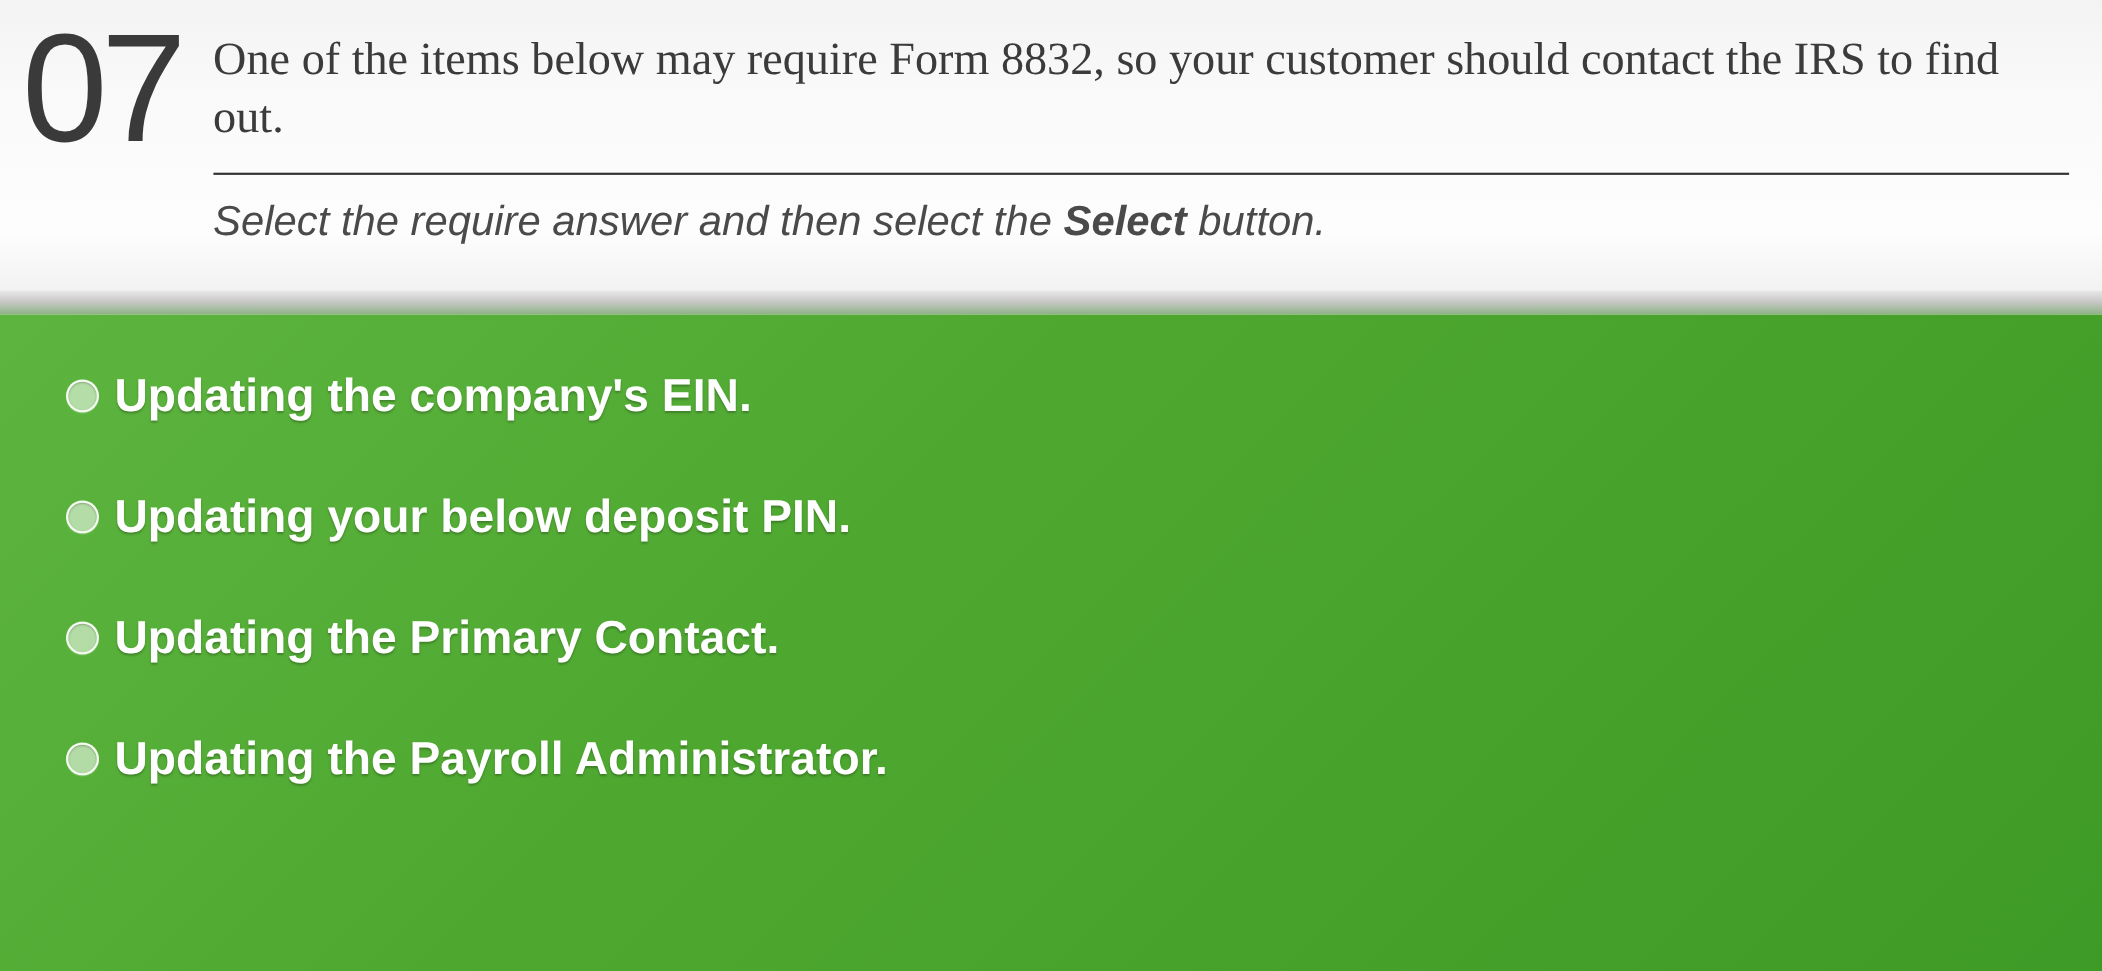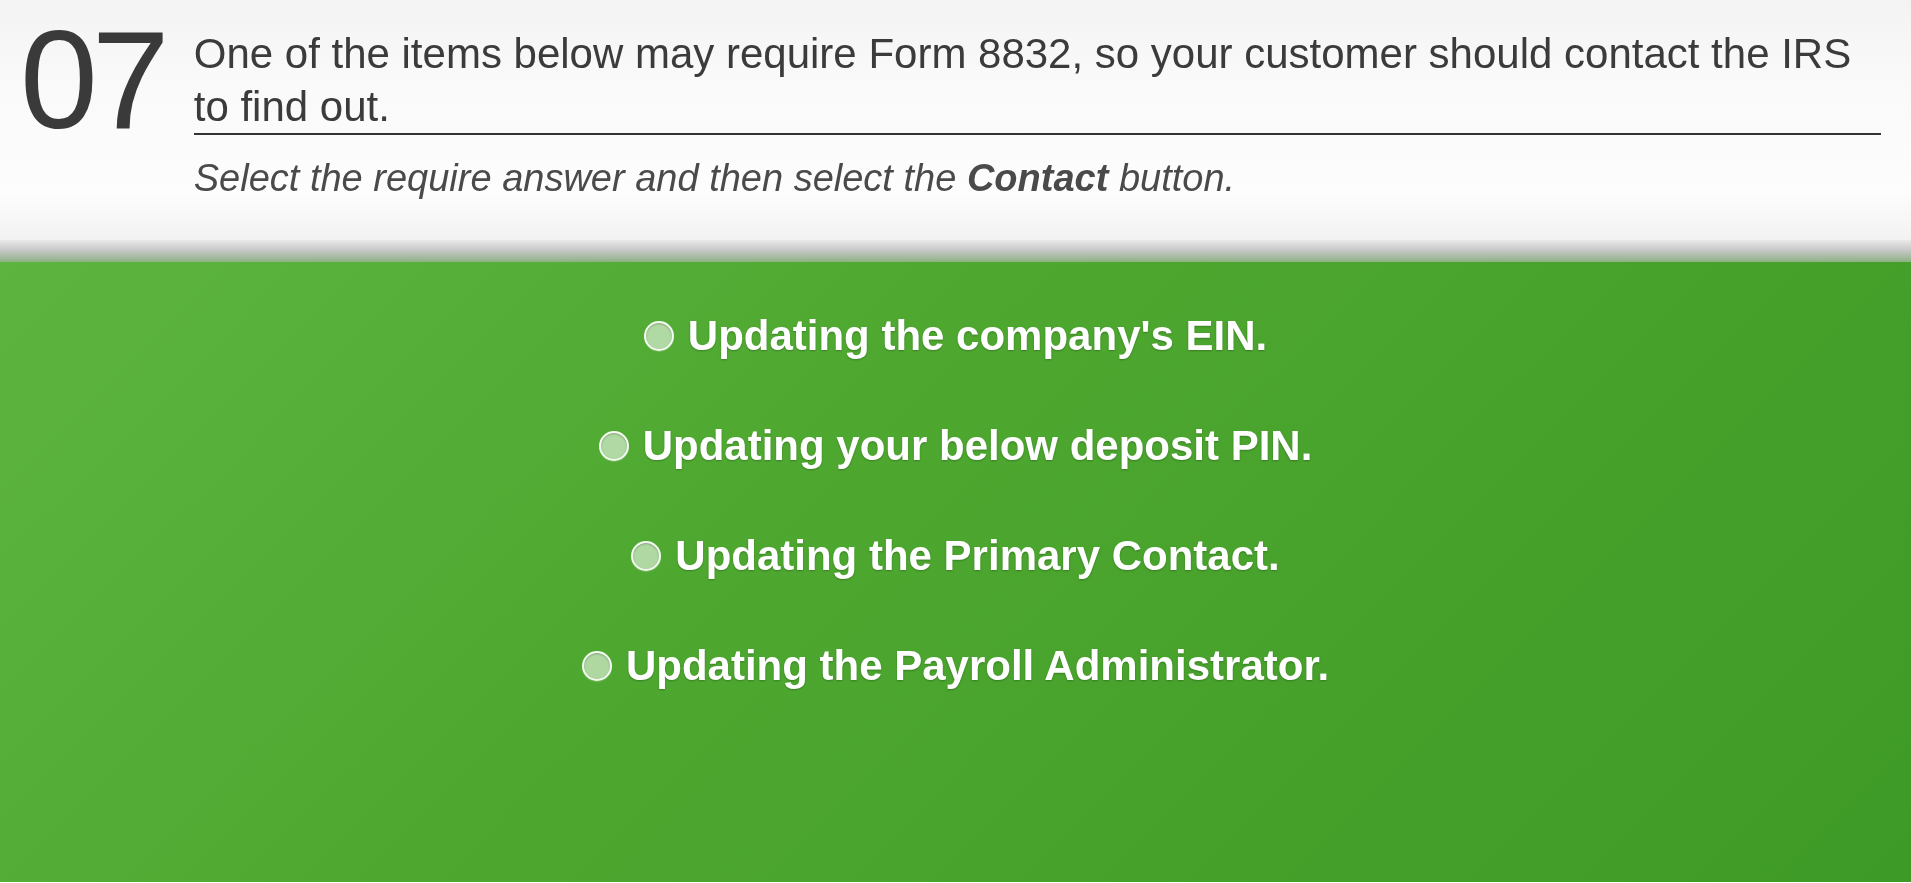--- a/index.html
+++ b/index.html
@@ -1,15 +1,15 @@
 <!DOCTYPE html>
 <html><head>
 <meta charset="utf-8">
 <style>
-  * { margin: 0; padding: 0; box-sizing: border-box; justify-content: center; }
+  * { margin: 0; padding: 0; box-sizing: border-box; }
   html, body { width: 100%; height: 100%; }
   body {
     width: 1911px;
     height: 883px;
     font-family: "Segoe UI", "Helvetica Neue", Arial, sans-serif;
     background: #fff;
     overflow: hidden;
     color: #333;
   }
   .header {
@@ -30,22 +30,23 @@
   }
   .qtext-block {
     flex: 1;
     padding-top: 10px;
   }
   .prompt {
     font-size: 42px;
     font-weight: 400;
     color: #3b3b3b;
     line-height: 1.25;
+    padding-bottom: 24px;
     border-bottom: 2px solid #333;
-    font-family: Liberation Sans, sans-serif;
+    font-family: Liberation Serif, serif;
   }
   .instruction {
     margin-top: 22px;
     font-size: 38px;
     font-style: italic;
     color: #4a4a4a;
     font-weight: 300;
   }
   .instruction .bold {
     font-weight: 700;
@@ -85,21 +86,21 @@
   }
 </style>
 </head>
 <body>
 
 <div class="header">
   <div class="qnum">07</div>
   <div class="qtext-block">
     <div class="prompt">One of the items below may require Form 8832, so your customer should contact the IRS to find out.</div>
     <div class="instruction">
-      <span>Select the require answer and then select the </span><span class="bold">Contact</span><span> button.</span>
+      <span>Select the require answer and then select the </span><span class="bold">Select</span><span> button.</span>
     </div>
   </div>
 </div>
 
 <div class="divider-shadow"></div>
 
 <div class="answers">
   <div class="option">
     <div class="radio"></div>
     <div class="option-label">Updating the company's EIN.</div>

